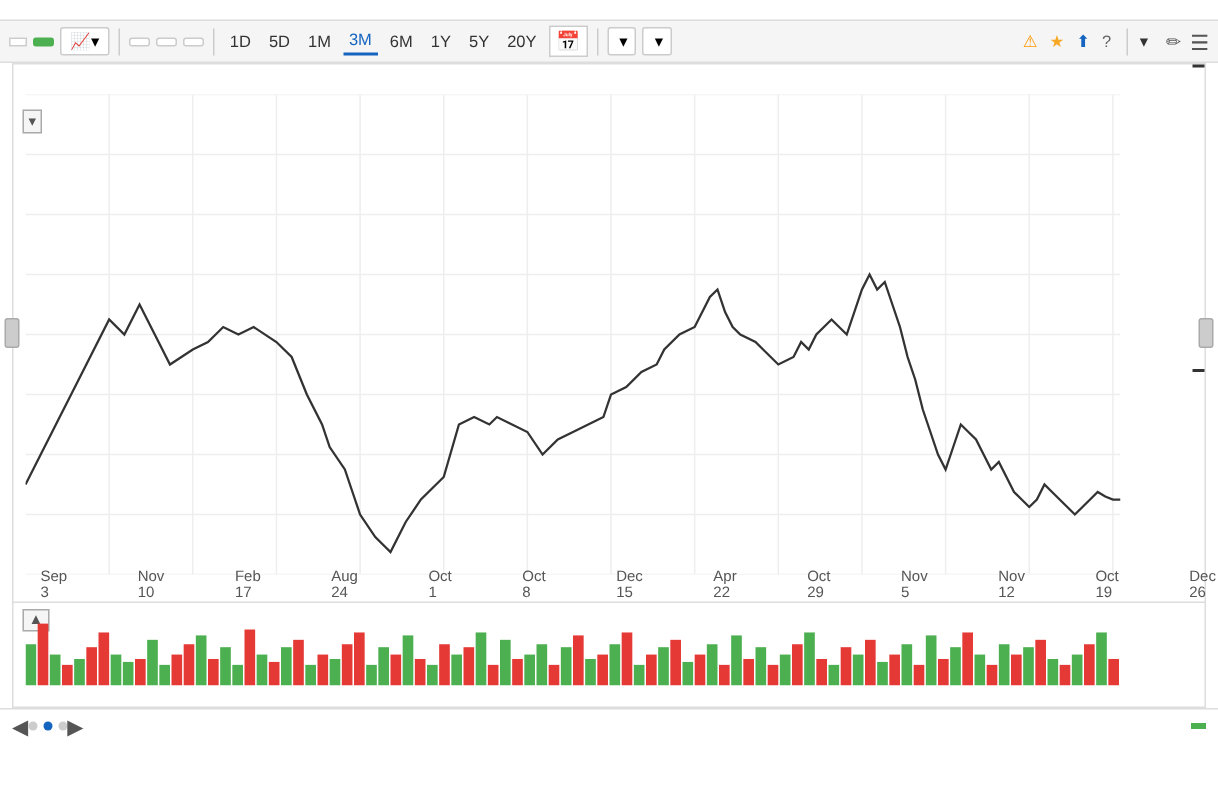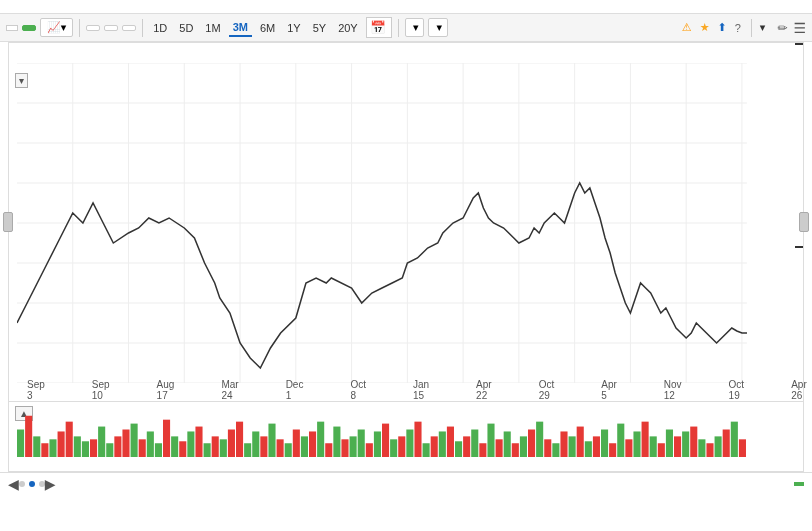--- a/index.html
+++ b/index.html
@@ -24,21 +24,21 @@
     .toolbar-btn.green { background: #4caf50; color: #fff; border-color: #4caf50; font-weight: bold; }
     .toolbar-divider { width: 1px; height: 18px; background: #ccc; margin: 0 2px; }
     .toolbar-right { margin-left: auto; display: flex; align-items: center; gap: 6px; }
     .toolbar-right-btn { font-size: 11px; color: #333; cursor: pointer; display: flex; align-items: center; gap: 2px; }
     .alerts-btn { color: #ff9800; }
     .watch-btn { color: #f9a825; }
     .share-btn { color: #1565c0; }
     .help-btn { color: #666; }
     .clear-btn { font-size: 11px; color: #1565c0; cursor: pointer; border: none; background: none; }
     .period-btn { padding: 2px 4px; font-size: 11px; cursor: pointer; border: none; background: none; color: #333; }
-    .period-btn.active { color: #1565c0; font-weight: bold; border-bottom: 2px solid #1565c0; }
+    .period-btn.active { color: #1565c0; font-weight: normal; border-bottom: 2px solid #1565c0; }
     .dropdown-btn { display: flex; align-items: center; gap: 2px; font-size: 11px; cursor: pointer; border: 1px solid #ccc; padding: 2px 5px; background: #fff; border-radius: 2px; }
     .calendar-btn { font-size: 13px; cursor: pointer; color: #555; border: 1px solid #ccc; padding: 2px 4px; background: #fff; }
 
     .chart-area { position: relative; background: #fff; border: 1px solid #ddd; margin: 0 8px; height: 360px; }
     .chart-title { position: absolute; top: 8px; left: 14px; font-size: 12px; color: #333; font-weight: bold; }
     .chart-expand-icon { position: absolute; top: 30px; left: 6px; font-size: 10px; color: #555; cursor: pointer; border: 1px solid #aaa; padding: 1px 3px; background: #f5f5f5; }
 
     .y-axis { position: absolute; right: 0; top: 0; width: 55px; height: 100%; display: flex; flex-direction: column; justify-content: space-between; padding: 20px 2px 10px 0; }
     .y-label { font-size: 10px; color: #555; text-align: right; padding-right: 4px; }
     .current-price-tag { position: absolute; right: 0; background: #333; color: #fff; font-size: 10px; padding: 1px 4px; font-weight: bold; }
@@ -291,32 +291,32 @@
     <span class="y-label"></span>
     <span class="y-label"></span>
   </div>
 
   <div class="current-price-tag" style="top: calc(20px + (695-674.32)/(695-655)*calc(100% - 38px)); right: 0; font-size:10px; position:absolute; right:0;">
   </div>
   <div style="position:absolute; right:0; top: calc(20px + 51%); background:#333; color:#fff; font-size:10px; padding:1px 4px; font-weight:bold;"></div>
 
   <div class="x-axis" style="bottom:0;gap:47px;">
     <span class="x-label">Sep 3</span>
-    <span class="x-label">Sep 10</span>
-    <span class="x-label">Aug 17</span>
-    <span class="x-label">Mar 24</span>
-    <span class="x-label">Dec 1</span>
+    <span class="x-label">Nov 10</span>
+    <span class="x-label">Feb 17</span>
+    <span class="x-label">Aug 24</span>
+    <span class="x-label">Oct 1</span>
     <span class="x-label">Oct 8</span>
-    <span class="x-label">Jan 15</span>
+    <span class="x-label">Dec 15</span>
     <span class="x-label">Apr 22</span>
     <span class="x-label">Oct 29</span>
-    <span class="x-label">Apr 5</span>
+    <span class="x-label">Nov 5</span>
     <span class="x-label">Nov 12</span>
     <span class="x-label">Oct 19</span>
-    <span class="x-label">Apr 26</span>
+    <span class="x-label">Dec 26</span>
   </div>
 </div>
 
 <div class="volume-area">
   <div class="vol-expand-icon">▲</div>
   <svg class="vol-chart" viewBox="0 0 720 56" preserveAspectRatio="none" style="position:absolute;top:0;left:8px;right:56px;bottom:14px;width:calc(100% - 64px);height:calc(100% - 14px);">
 
     <rect x="0" y="28" width="7" height="28" fill="#4caf50"></rect>
     <rect x="8" y="14" width="7" height="42" fill="#e53935"></rect>
     <rect x="16" y="35" width="7" height="21" fill="#4caf50"></rect>

